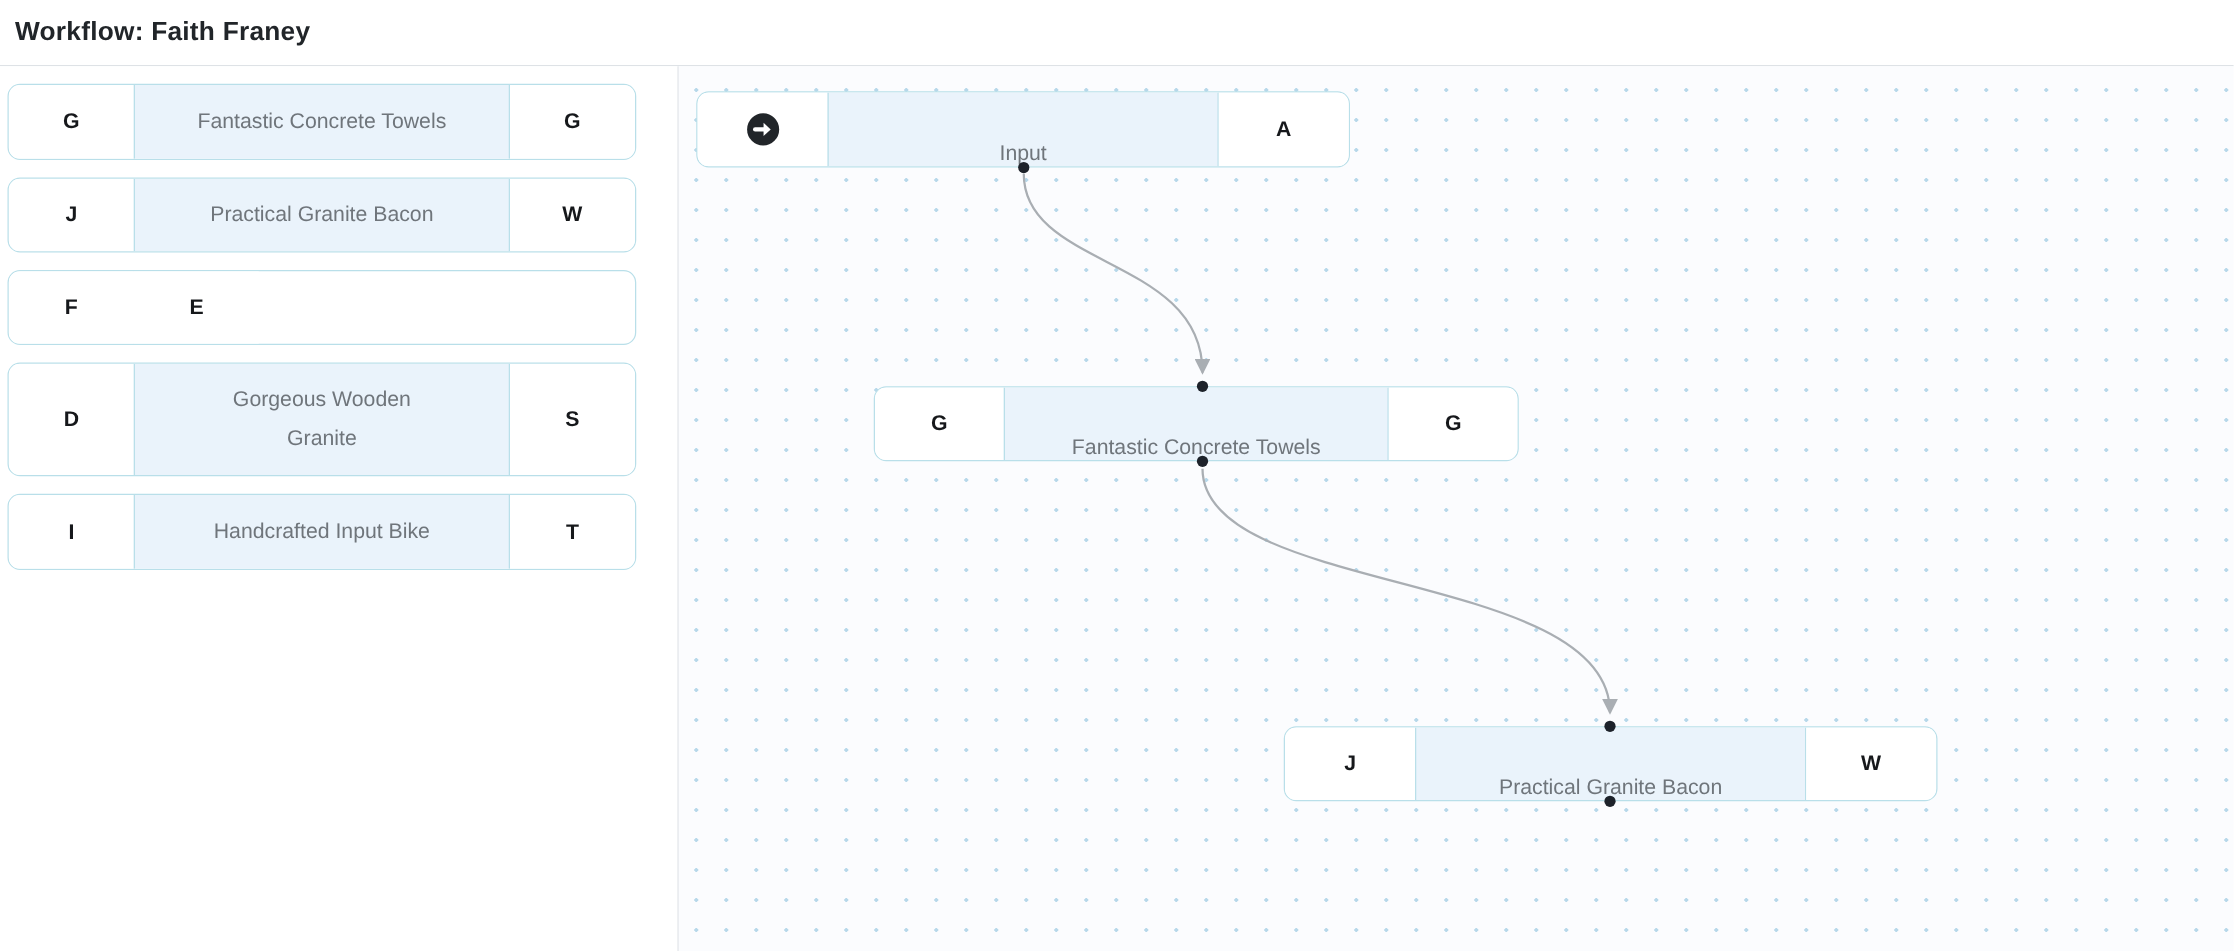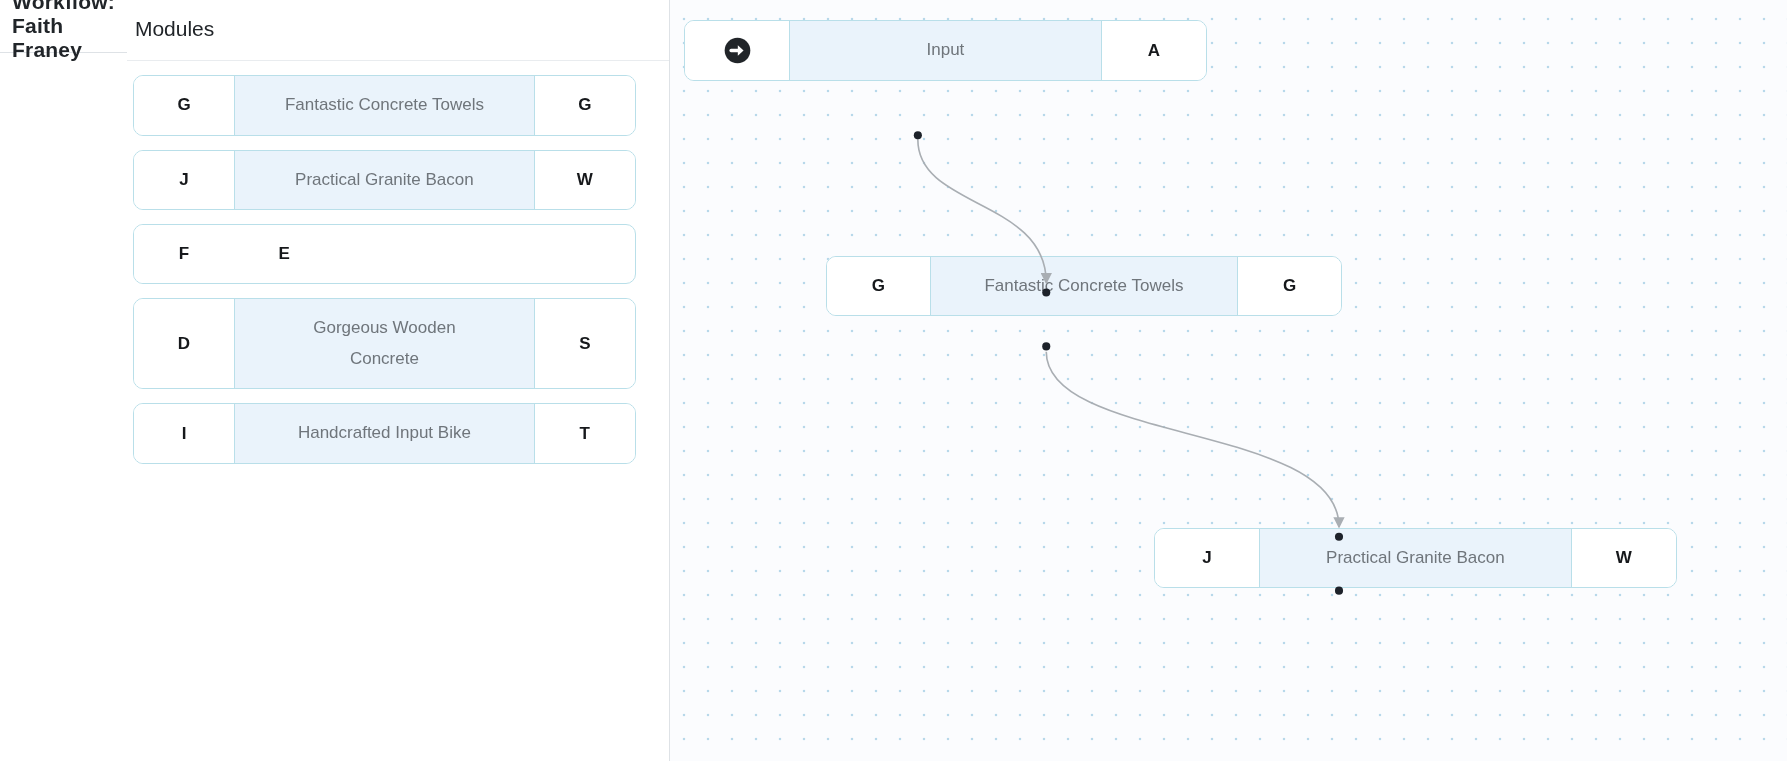--- a/index.html
+++ b/index.html
@@ -3,21 +3,21 @@
 <meta charset="utf-8">
 <style>
   * { box-sizing: border-box; margin: 0; padding: 0; }
   html, body { width: 1787px; height: 761px; }
   body {
     font-family: "Liberation Sans", "DejaVu Sans", sans-serif;
     background: #ffffff;
     color: #212529;
     overflow: hidden;
   }
-  .app { width: 1787px; height: 761px; display: flex; }
+  .app { width: 1787px; height: 761px; display: flex; flex-direction: column; }
 
   
   .header {
     height: 53px;
     flex: 0 0 53px;
     display: flex;
     align-items: center;
     padding: 0 12px;
     background: #ffffff;
     border-bottom: 1px solid #dee2e6;
@@ -89,21 +89,21 @@
   .canvas {
     position: relative;
     flex: 1;
     background-color: #fbfcfe;
     background-image: radial-gradient(circle, #b7d8ea 1.4px, transparent 1.6px);
     background-size: 24px 24px;
     background-position: 2px 7px;
     overflow: hidden;
   }
   .node { position: absolute; height: 61px; }
-  .node .cell-mid { padding: 0 10px; line-height: 1.2; }
+  .node .cell-mid { padding: 0 10px; line-height: 1.2; align-items: flex-end; }
   .node-input { left: 14px;  top: 20px;  width: 523px; }
   .node-fct   { left: 156px; top: 256px; width: 516px; height: 60px; }
   .node-pgb   { left: 484px; top: 528px; width: 523px; height: 60px; }
 
   .node-icon { width: 27px; height: 27px; display: block; }
 
   .edge-layer {
     position: absolute;
     left: 0; top: 0;
     width: 100%; height: 100%;
@@ -115,21 +115,20 @@
 
 <div class="app">
 
   <div class="header">
     <div class="title">Workflow: Faith Franey</div>
   </div>
 
   <div class="main">
 
     <div class="sidebar">
-      <div class="sidebar-heading">Modules</div>
 
       <div class="module-list">
 
         <div class="module-item">
           <div class="cell-left">G</div>
           <div class="cell-mid">
               <span>Fantastic Concrete Towels</span>
             </div>
           <div class="cell-right">G</div>
         </div>
@@ -143,21 +142,21 @@
         </div>
 
         <div class="module-item">
           <div class="cell-left">F</div>
           <div class="cell-right">E</div>
         </div>
 
         <div class="module-item">
           <div class="cell-left">D</div>
           <div class="cell-mid">
-              <span>Gorgeous Wooden Concrete</span>
+              <span>Gorgeous Wooden Granite</span>
             </div>
           <div class="cell-right">S</div>
         </div>
 
         <div class="module-item">
           <div class="cell-left">I</div>
           <div class="cell-mid">
               <span>Handcrafted Input Bike</span>
             </div>
           <div class="cell-right">T</div>

